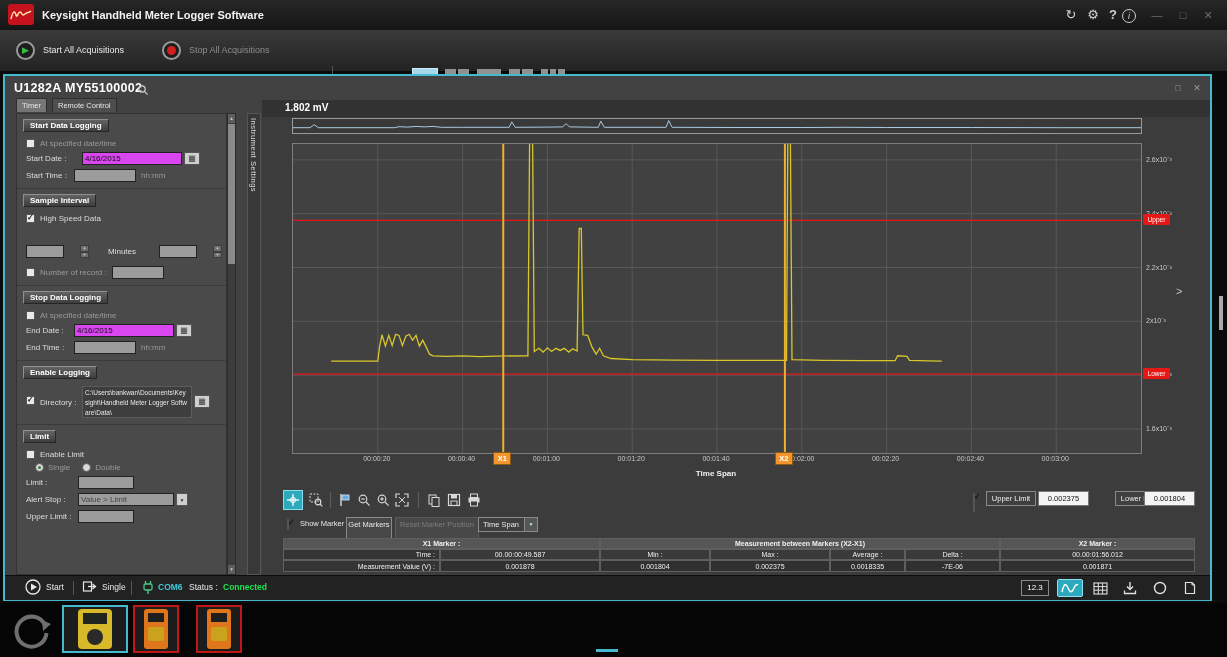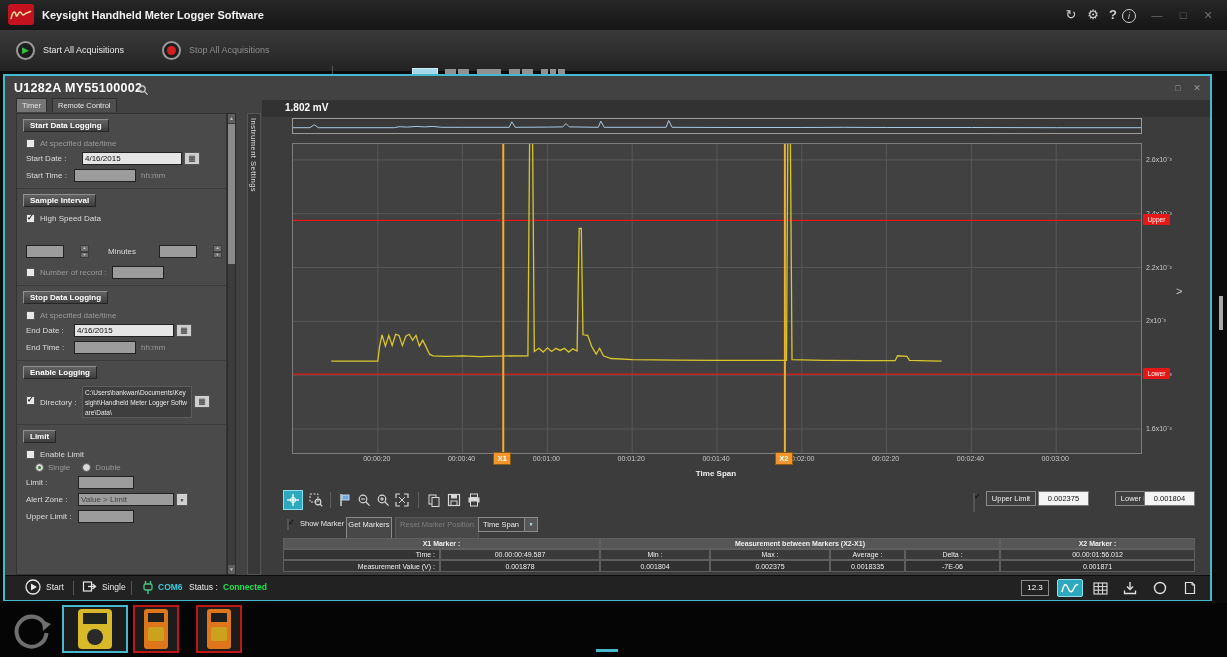--- a/index.html
+++ b/index.html
@@ -44,21 +44,21 @@
   .sec{border-bottom:1px solid #3b3b3b;padding-bottom:6px;}
   .sec-h{display:inline-block;background:linear-gradient(#636363,#3d3d3d);border:1px solid;
     border-color:#8f8f8f #262626 #262626 #8f8f8f;color:#fff;font-size:8px;font-weight:bold;
     padding:1px 6px;margin:5px 0 3px 6px;}
   .srow{margin:4px 0 0 9px;font-size:8px;color:#ddd;display:flex;align-items:center;}
   .srow .lab{flex:none;}
   .cb{width:9px;height:9px;background:#e9e9e9;border:1px solid #555;box-sizing:border-box;position:relative;flex:none;margin-right:5px;}
   .cb.on::after{content:"✓";position:absolute;left:0;top:-2px;font-size:8px;color:#101010;font-weight:bold;}
   .rd{width:9px;height:9px;border-radius:50%;background:#d9d9d9;border:1px solid #555;box-sizing:border-box;position:relative;flex:none;margin-right:4px;}
   .rd.on::after{content:"";position:absolute;left:2px;top:2px;width:3px;height:3px;border-radius:50%;background:#3a7a3a;}
-  .inp{height:13px;border:1px solid #222;background:#e5e5e5;color:#111;font-size:8px;
+  .inp{height:13px;border:1px solid #222;background:#d946ef;color:#111;font-size:8px;
     font-family:"Liberation Sans",sans-serif;padding:0 2px;box-sizing:border-box;}
   .inp.dis{background:#9c9c9c;color:#444;}
   .spin{display:inline-flex;flex-direction:column;margin-left:1px;}
   .spin div{width:9px;height:6.5px;background:#6e6e6e;border:1px solid #3d3d3d;color:#c8c8c8;
     font-size:4px;line-height:4px;text-align:center;box-sizing:border-box;}
   .mini-btn{width:16px;height:13px;background:#cfcfcf;border:1px solid #555;color:#333;font-size:8px;
     line-height:12px;text-align:center;box-sizing:border-box;margin-left:2px;flex:none;}
   #dir-box{width:110px;height:32px;background:#3e3e3e;border:1px solid #5c5c5c;color:#e8e8e8;
     font-size:6.5px;line-height:1.55;padding:1px 2px;box-sizing:border-box;word-break:break-all;}
   .dim{color:#9a9a9a;}
@@ -301,21 +301,21 @@
             <span class="rd on"></span>
           <span class="lab dim" style="margin-right:12px;">Single</span>
           <span class="rd"></span>
           <span class="lab dim">Double</span>
           </div>
         <div class="srow">
             <span class="lab" style="width:52px;">Limit :</span>
           <input class="inp dis" style="width: 56px;">
           </div>
         <div class="srow">
-            <span class="lab" style="width:52px;">Alert Zone :</span>
+            <span class="lab" style="width:52px;">Alert Stop :</span>
           <span class="inp dis" style="width:96px;line-height:12px;">Value  &gt;  Limit</span>
           <span class="mini-btn" style="width:12px;font-size:5px;">▼</span>
           </div>
         <div class="srow">
             <span class="lab" style="width:52px;">Upper Limit :</span>
           <input class="inp dis" style="width: 56px;">
           </div>
       </div>
     </div>
 

